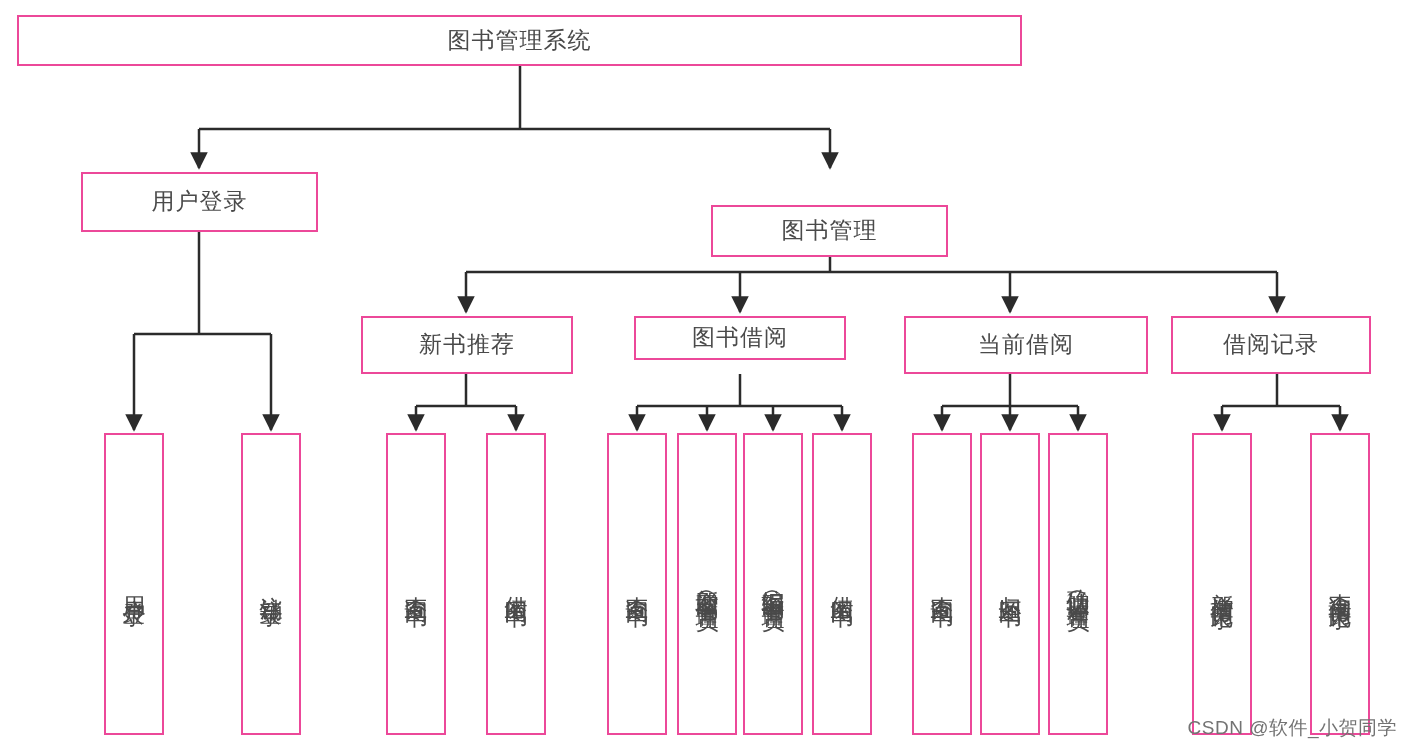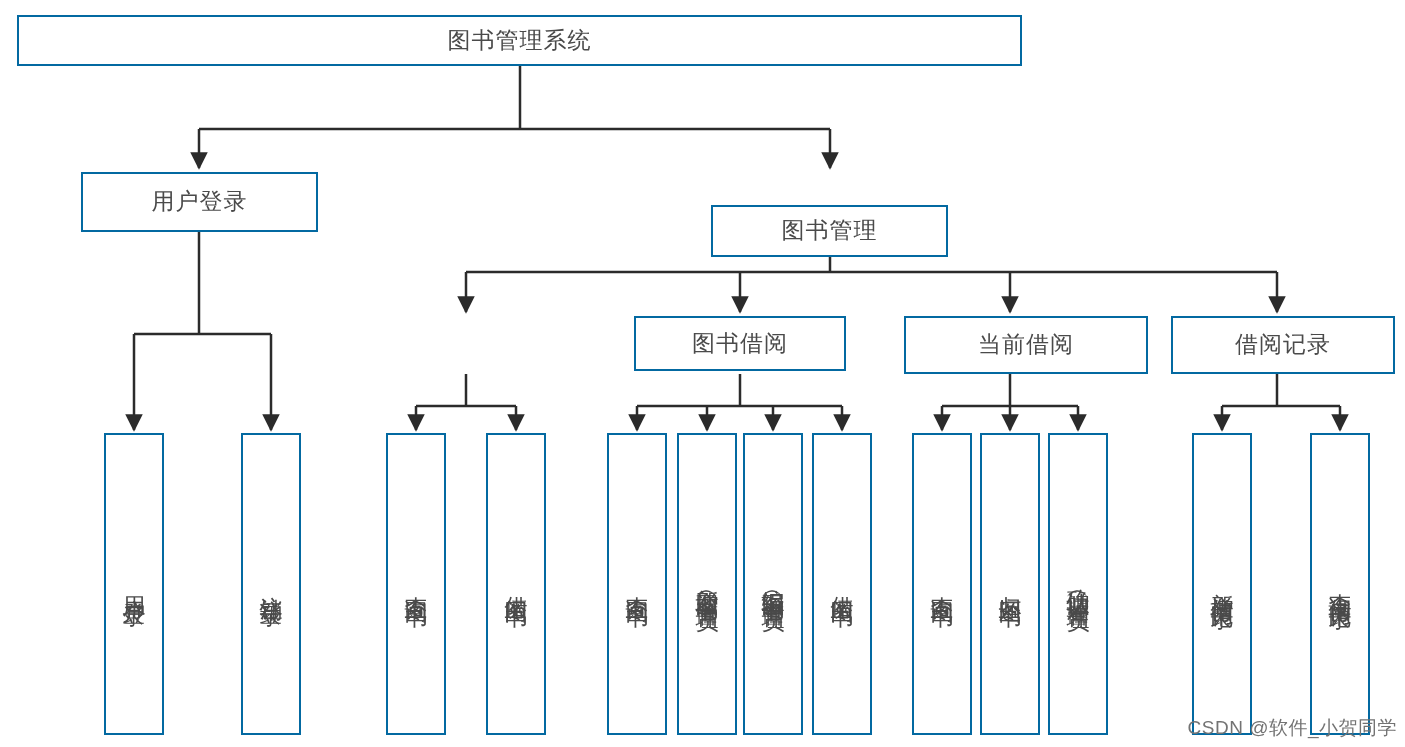--- a/index.html
+++ b/index.html
@@ -22,21 +22,21 @@
     position: absolute;
     left: 0;
     top: 0;
     width: 1405px;
     height: 747px;
     pointer-events: none;
   }
   .node {
     position: absolute;
     box-sizing: border-box;
-    border: 2px solid #0369a1;
+    border: 2px solid #ec4899;
     background: #ffffff;
     display: flex;
     align-items: center;
     justify-content: center;
     color: #4a4a4a;
     z-index: 2;
   }
   .node.horizontal {
     font-size: 23px;
     letter-spacing: 1px;
@@ -128,30 +128,33 @@
   </div>
 
   <div class="node horizontal" style="left:81px; top:172px; width:237px; height:60px;">
     <span class="label">用户登录</span>
   </div>
 
   <div class="node horizontal" style="left:711px; top:172px; width:237px; height:52px;margin-top:33px;">
     <span class="label">图书管理</span>
   </div>
 
-
-  <div class="node horizontal" style="left:634px; top:316px; width:212px; height:55px;">
+  <div class="node horizontal" style="left:361px; top:316px; width:212px; height:58px;">
+    <span class="label">新书推荐</span>
+  </div>
+
+  <div class="node horizontal" style="left:634px; top:316px; width:212px; height:44px;">
     <span class="label">图书借阅</span>
   </div>
 
   <div class="node horizontal" style="left:904px; top:316px; width:244px; height:58px;">
     <span class="label">当前借阅</span>
   </div>
 
-  <div class="node horizontal" style="left:1171px; top:316px; width:224px; height:58px;">
+  <div class="node horizontal" style="left:1171px; top:316px; width:200px; height:58px;">
     <span class="label">借阅记录</span>
   </div>
 
   <div class="node vertical" style="left:104px; top:433px; width:60px; height:302px;">
     <span class="label">用户登录</span>
   </div>
   <div class="node vertical" style="left:241px; top:433px; width:60px; height:302px;">
     <span class="label">注销登录</span>
   </div>
 

